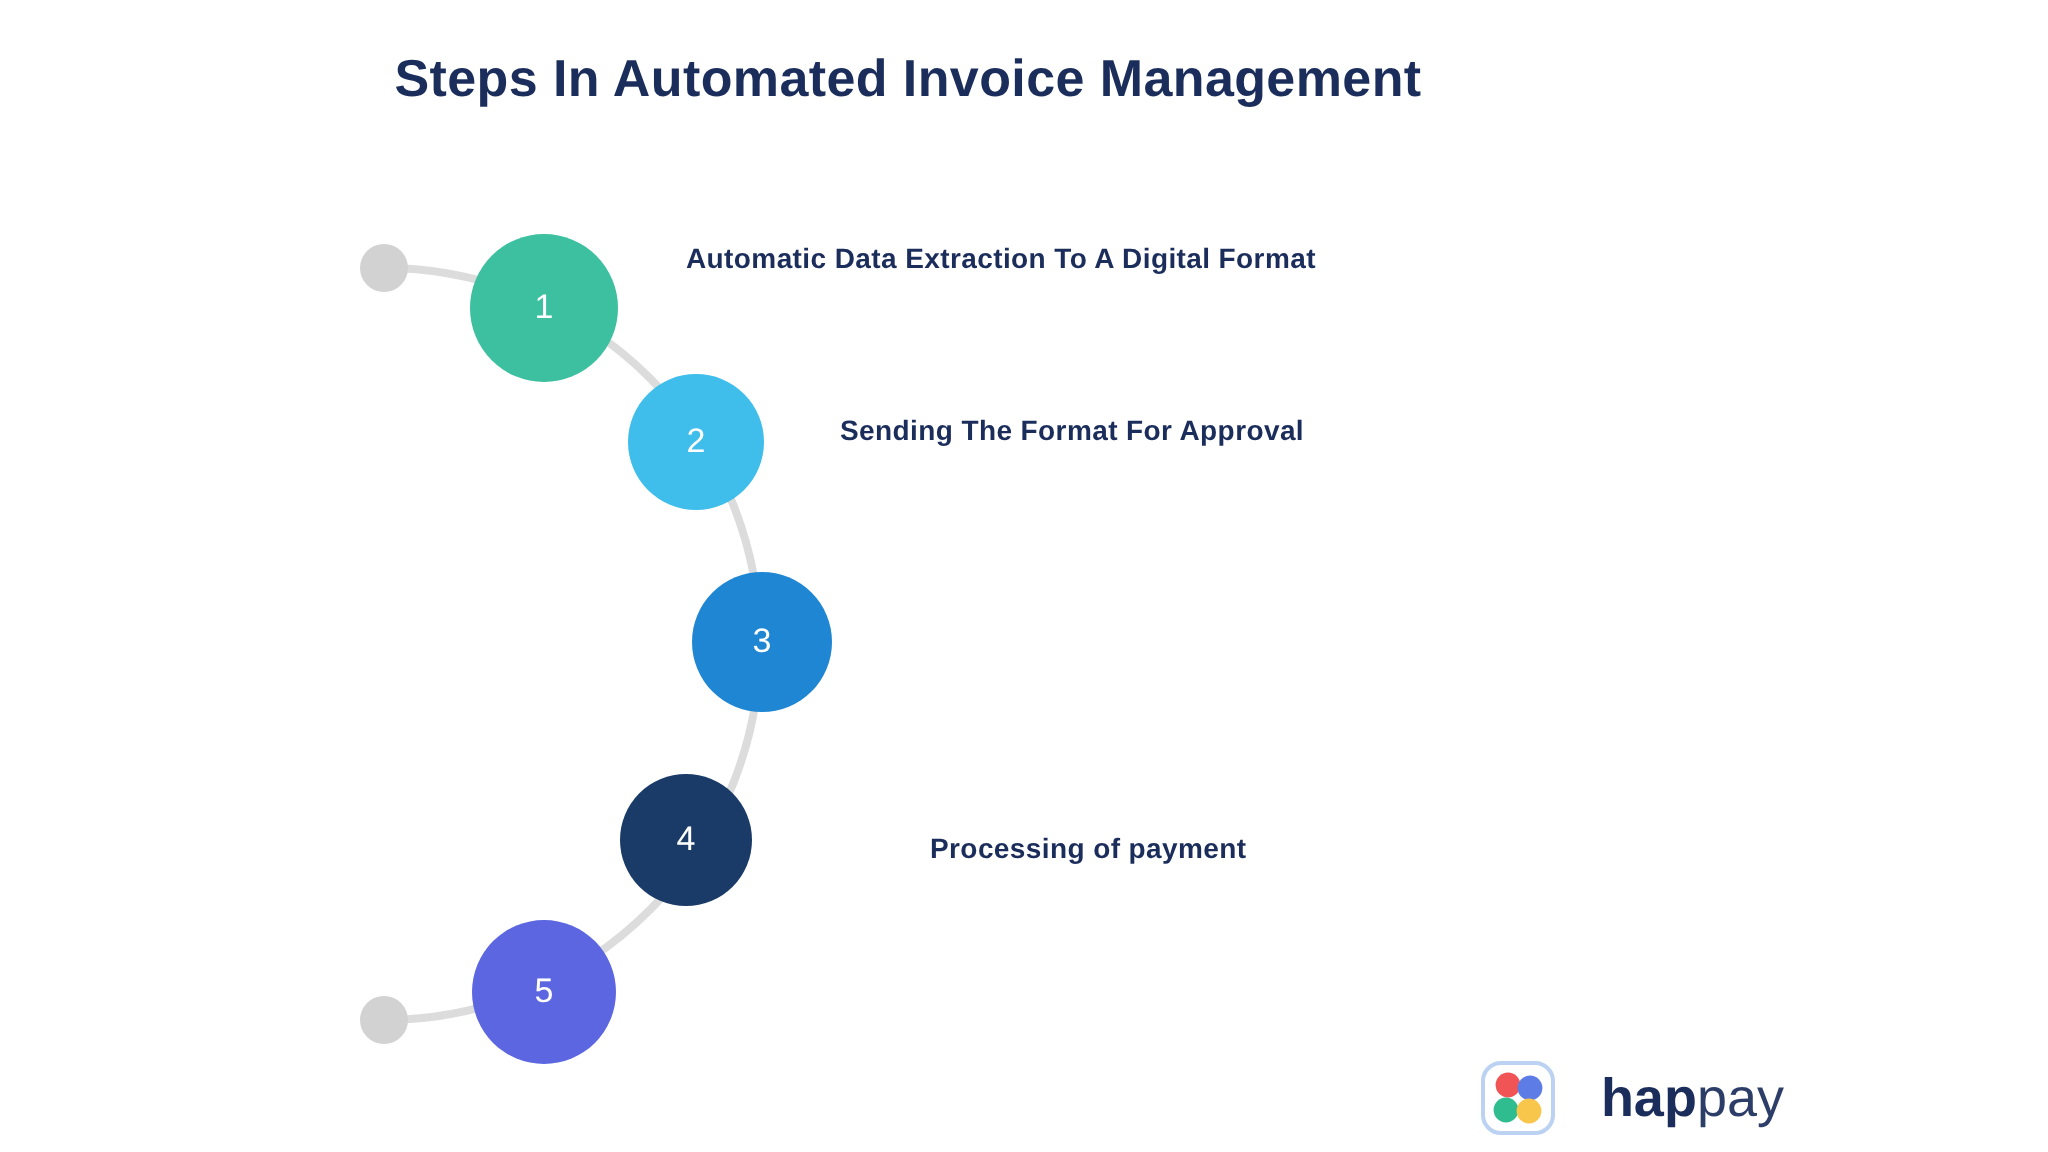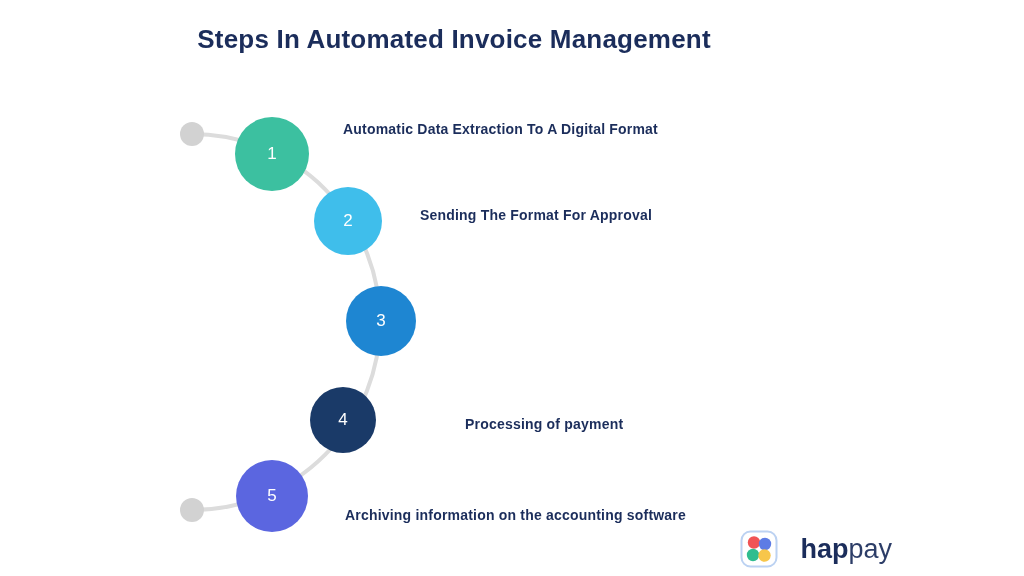--- a/index.html
+++ b/index.html
@@ -106,21 +106,20 @@
   </div>
 
   <div class="step-circle s4" style="background-color: rgb(26, 58, 104);">
     <span class="step-number">4</span>
   </div>
   <div class="step-label l4">Processing of payment</div>
 
   <div class="step-circle s5" style="background-color: rgb(91, 102, 224);">
     <span class="step-number">5</span>
   </div>
-  <div class="step-label l5">Archiving information on the accounting software</div>
 
   <div class="logo">
     <svg class="logo-badge-svg" width="38" height="38" viewBox="0 0 38 38" aria-hidden="true">
       <rect x="1.5" y="1.5" width="35" height="35" rx="9" stroke-width="2" fill="#ffffff" stroke="#bcd2f2"></rect>
       <circle cx="14" cy="12.5" r="6.2" fill="#f05455"></circle>
       <circle cx="25" cy="14" r="6.2" fill="#5d7ce5"></circle>
       <circle cx="13" cy="25" r="6.2" fill="#2fbd8f"></circle>
       <circle cx="24.5" cy="25.5" r="6.2" fill="#f7c64a"></circle>
     </svg>
     <div class="logo-text">

